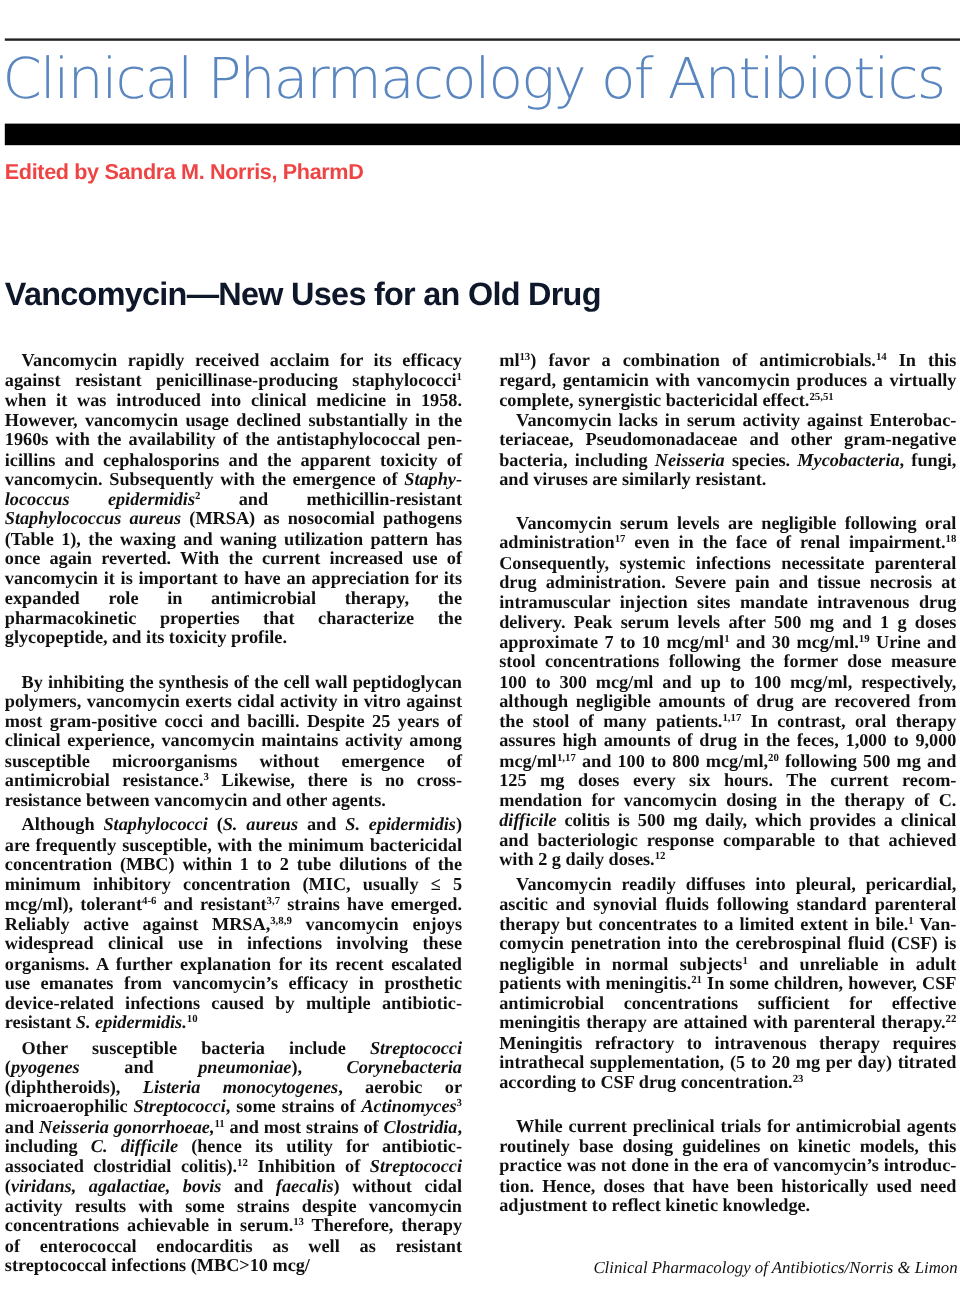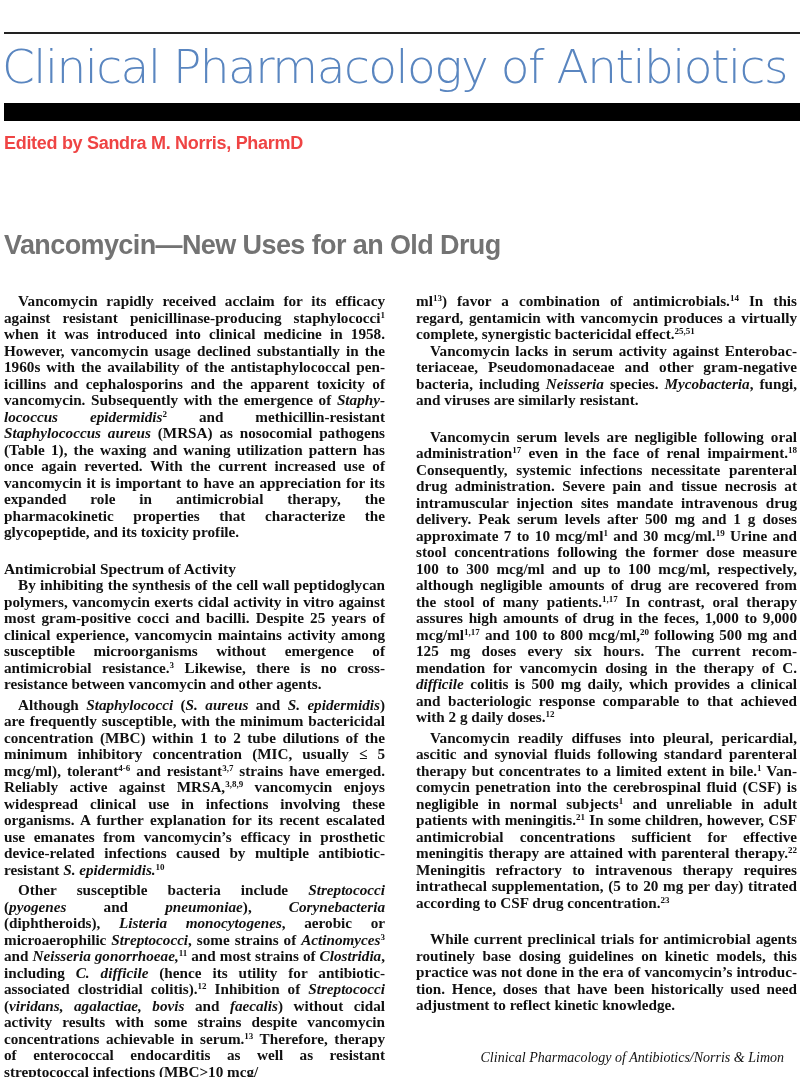--- a/index.html
+++ b/index.html
@@ -13,21 +13,21 @@
   }
   .rule-thick { position: absolute; left: 4px; width: 796px; top: 103px; height: 18px; background: #000; }
   .editor {
     position: absolute; left: 4px; top: 133px;
     font-family: "Liberation Sans", sans-serif; font-weight: bold; font-size: 18px;
     letter-spacing: -0.3px; color: #ef4444;
   }
   .article-title {
     position: absolute; left: 4px; top: 230px;
     font-family: "Liberation Sans", sans-serif; font-weight: bold; font-size: 27px;
-    letter-spacing: -0.6px; color: #737373;
+    letter-spacing: -0.6px; color: #0f172a;
   }
   .col {
     position: absolute; top: 293px; width: 381px;
     font-family: "Liberation Serif", serif; font-size: 15.2px; line-height: 16.5px;
     text-align: justify; hyphens: manual; color: #111;
   }
   .col.left { left: 4px; }
   .col.right { left: 416px; }
   .col p { margin: 0; text-indent: 14px; font-weight: bold; }
   .col h2 {
@@ -36,39 +36,38 @@
   }
   .gap { height: 20px; }
   .gap-s { height: 4px; }
   sup { font-size: 9px; line-height: 0; vertical-align: 5px; }
   i { font-style: italic; }
   .page-number {
     position: absolute; left: 4px; top: 1078px;
     font-family: "Liberation Serif", serif; font-size: 14px; margin-left: 36px;
   }
   .running-footer {
-    position: absolute; right: 16px; top: 1050px;
+    position: absolute; right: 2px; top: 1050px;
     font-family: "Liberation Serif", serif; font-style: italic; font-size: 14px; text-align: center;
   }
 </style>
 </head>
 <body>
 
 <div class="rule-thin"></div>
 <div class="journal-title">Clinical Pharmacology of Antibiotics</div>
 <div class="rule-thick"></div>
 <div class="editor">Edited by Sandra M. Norris, PharmD</div>
 
 <h1 class="article-title" style="margin:0;">Vancomycin—New Uses for an Old Drug</h1>
 
 <div class="col left">
   <p><span>Vancomycin rapidly received acclaim for its efficacy against resistant penicillinase-producing staphylococci</span><sup>1</sup><span> when it was introduced into clinical medicine in 1958. However, vancomycin usage declined substantially in the 1960s with the availability of the antistaphylococcal pen­icillins and cephalosporins and the apparent toxicity of vancomycin. Subsequently with the emergence of </span><i>Staphy­lococcus epidermidis</i><sup>2</sup><span> and methicillin-resistant </span><i>Staphylococ­cus aureus</i><span> (MRSA) as nosocomial pathogens (Table 1), the waxing and waning utilization pattern has once again reverted. With the current increased use of vancomycin it is important to have an appreciation for its expanded role in antimicrobial therapy, the pharmacokinetic properties that characterize the glycopeptide, and its toxicity profile.</span></p>
 
   <div class="gap"></div>
-  <h2>Antimicrobial Spectrum of Activity</h2>
 
   <p><span>By inhibiting the synthesis of the cell wall pep­tidoglycan polymers, vancomycin exerts cidal activity in vitro against most gram-positive cocci and bacilli. Despite 25 years of clinical experience, vancomycin maintains activity among susceptible microorganisms without emer­gence of antimicrobial resistance.</span><sup>3</sup><span> Likewise, there is no cross-resistance between vancomycin and other agents.</span></p>
 
   <div class="gap-s"></div>
   <p><span>Although </span><i>Staphylococci</i><span> (</span><i>S. aureus</i><span> and </span><i>S. epidermidis</i><span>) are frequently susceptible, with the minimum bactericidal concentration (MBC) within 1 to 2 tube dilutions of the minimum inhibitory concentration (MIC, usually ≤ 5 mcg/ml), tolerant</span><sup>4-6</sup><span> and resistant</span><sup>3,7</sup><span> strains have emer­ged. Reliably active against MRSA,</span><sup>3,8,9</sup><span> vancomycin enjoys widespread clinical use in infections involving these organisms. A further explanation for its recent escalated use emanates from vancomycin’s efficacy in prosthetic device-related infections caused by multiple antibiotic-resistant </span><i>S. epidermidis.</i><sup>10</sup></p>
 
   <div class="gap-s"></div>
   <p><span>Other susceptible bacteria include </span><i>Streptococci</i><span> (</span><i>pyogenes</i><span> and </span><i>pneumoniae</i><span>), </span><i>Corynebacteria</i><span> (diphtheroids), </span><i>Listeria monocytogenes</i><span>, aerobic or microaerophilic </span><i>Streptococci</i><span>, some strains of </span><i>Actinomyces</i><sup>3</sup><span> and </span><i>Neisseria gonorrhoeae,</i><sup>11</sup><span> and most strains of </span><i>Clostridia</i><span>, including </span><i>C. difficile</i><span> (hence its utility for antibiotic-associated clostridial colitis).</span><sup>12</sup><span> Inhibition of </span><i>Streptococci</i><span> (</span><i>viridans, agalactiae, bovis</i><span> and </span><i>faecalis</i><span>) without cidal activity results with some strains despite vancomycin concentrations achievable in serum.</span><sup>13</sup><span> Therefore, therapy of enterococcal endocarditis as well as resistant streptococcal infections (MBC&gt;10 mcg/</span></p>
 </div>
 

